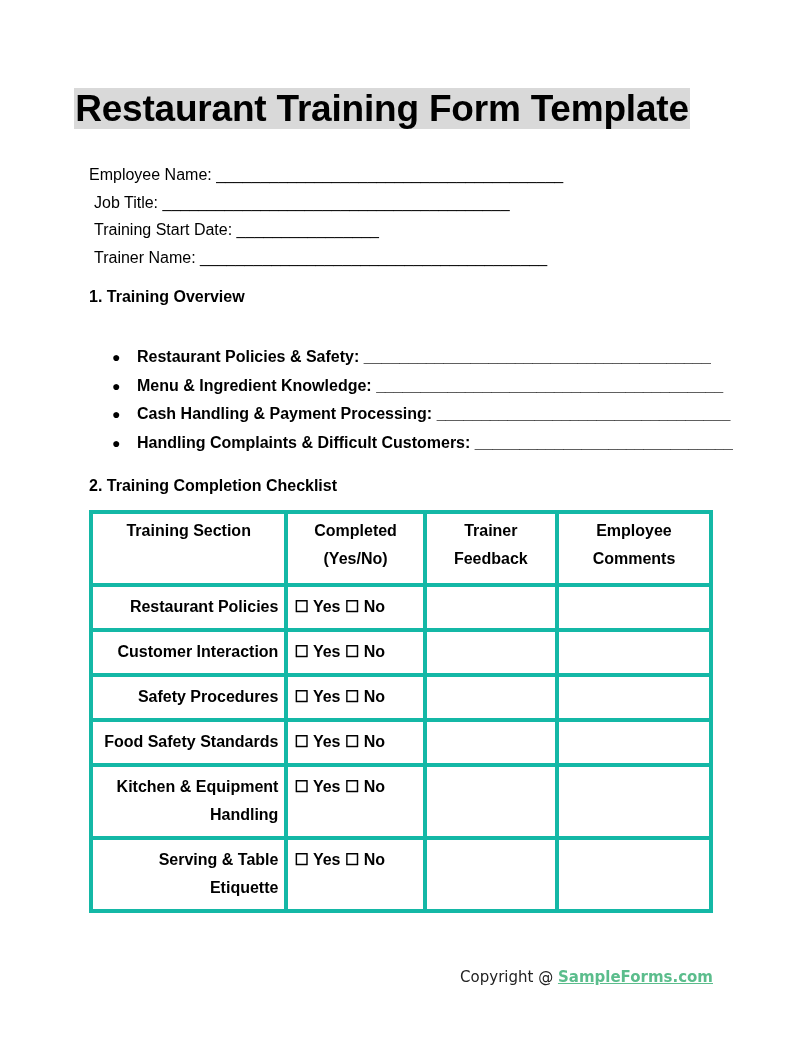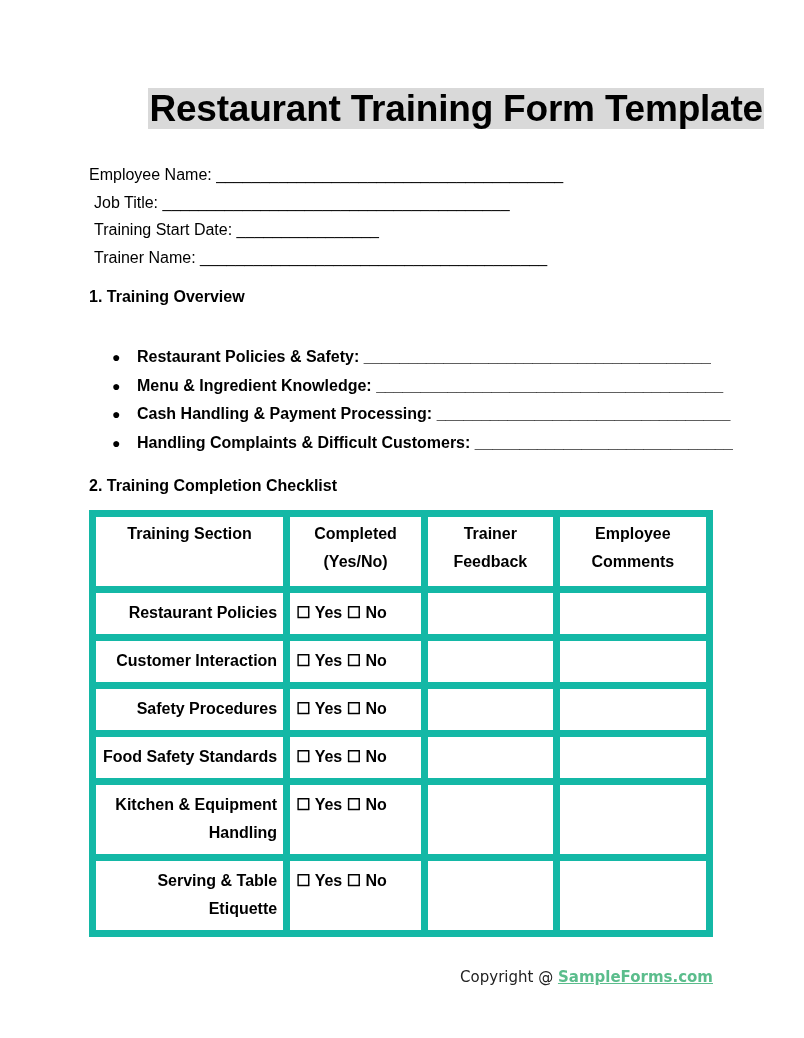--- a/index.html
+++ b/index.html
@@ -1,27 +1,27 @@
 <!DOCTYPE html>
 <html><head>
 <meta charset="utf-8">
 <style>
   html, body { margin: 0; padding: 0; background: #ffffff; }
   body { width: 804px; height: 1038px; position: relative; overflow: hidden;
          font-family: "Liberation Sans", sans-serif; color: #000; }
-  .title-wrap { position: absolute; top: 88px; left: 0; width: 764px; text-align: right; }
+  .title-wrap { position: absolute; top: 88px; left: 0; width: 764px; text-align: center; }
   .title { display: inline-block; background: #d9d9d9; font-size: 37px; font-weight: bold;
            line-height: 41px; padding: 0 1px; letter-spacing: -0.2px; }
   .field { position: absolute; font-size: 16px; font-weight: normal; line-height: 20px; white-space: nowrap; }
   .section-h { position: absolute; left: 89px; font-size: 16px; font-weight: bold; line-height: 20px; }
   .bullet-list { position: absolute; left: 112px; top: 343px; margin: 0; padding: 0; list-style: none; }
   .bullet-list li { font-size: 16px; font-weight: bold; line-height: 27.7px; white-space: nowrap; }
   .bullet-list .dot { display: inline-block; width: 25px; font-size: 14px; }
   table { position: absolute; left: 89px; top: 510px; width: 624px; border-collapse: collapse; }
-  th, td { border: 7px solid #14b8a6; font-size: 16px; font-weight: bold; line-height: 28px;
+  th, td { border: 4px solid #14b8a6; font-size: 16px; font-weight: bold; line-height: 28px;
            vertical-align: top; padding: 6px 6px 7px 6px; }
   th { text-align: center; font-weight: bold; padding-top: 3px; }
   td.section { text-align: right; }
   .footer { position: absolute; top: 968px; right: 91px; font-size: 15px; font-family: "DejaVu Sans", sans-serif; color: #222; text-align: center; }
   .footer a { color: #5bbd8c; font-weight: bold; text-decoration: underline; }
 </style>
 </head>
 <body>
 
 <div class="title-wrap">

